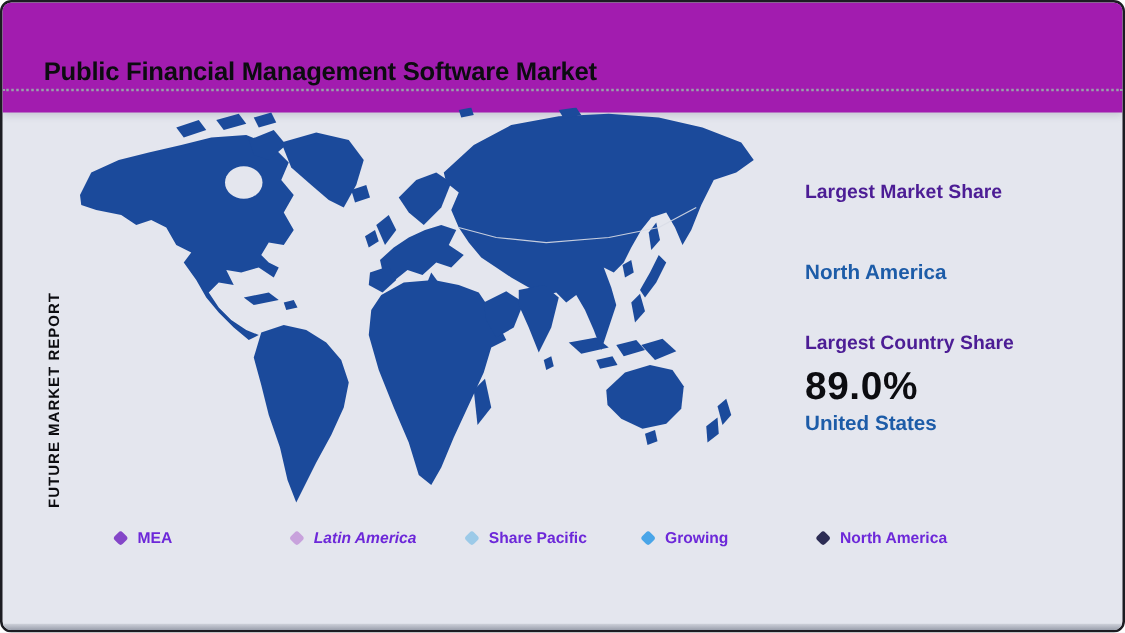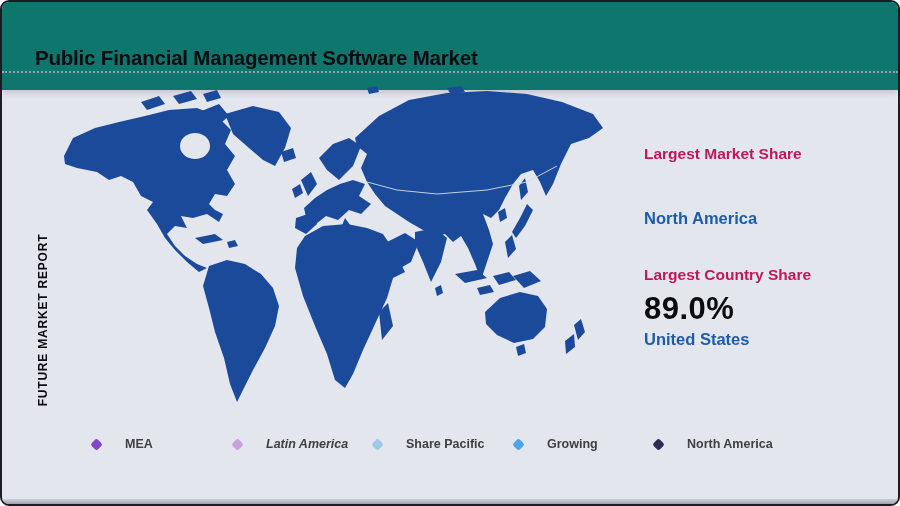--- a/index.html
+++ b/index.html
@@ -4,21 +4,21 @@
 <style>
   html,body { margin:0; padding:0; background:#ffffff; }
   .frame {
     position:relative; width:900px; height:506px; box-sizing:border-box;
     border:2px solid #1c1c22; border-radius:9px; overflow:hidden;
     background:#e4e6ee;
     font-family:"Liberation Sans", sans-serif;
   }
   .header {
     position:absolute; top:0; left:0; right:0; height:88px;
-    background:#0f766e;
+    background:#a21caf;
     box-shadow:0 3px 6px rgba(50,55,80,0.18);
   }
   .dotted {
     position:absolute; top:69px; left:0; right:0; height:0;
     border-top:2px dotted #9aa0ac;
   }
   .title {
     position:absolute; top:44px; white-space:nowrap;
     font-size:20.5px; font-weight:bold; color:#0c0c10; letter-spacing:-0.2px;
   }
@@ -28,37 +28,37 @@
     position:absolute; left:41px; top:318px;
     transform:translate(-50%,-50%) rotate(-90deg);
     white-space:nowrap; font-size:12px; font-weight:bold;
     letter-spacing:0.8px; color:#0c0c10;
   }
   .map-wrap { position:absolute; left:55px; top:84px; width:580px; height:352px; }
   .map-wrap svg { width:100%; height:100%; display:block; }
 
   .stat-label {
     position:absolute; left:642px; white-space:nowrap;
-    font-size:15.5px; font-weight:bold; color:#be185d;
+    font-size:15.5px; font-weight:bold; color:#4c1d95;
   }
   .stat-value {
     position:absolute; left:642px; white-space:nowrap;
     font-size:31px; font-weight:bold; color:#0c0c10; letter-spacing:0.5px;
   }
   .stat-region {
     position:absolute; left:642px; white-space:nowrap;
     font-size:16.5px; font-weight:bold;
   }
   .s1-label { top:143px; } .s1-value { top:168px; } .s1-region { top:207px; }
   .s2-label { top:264px; } .s2-value { top:289px; } .s2-region { top:328px;text-align:center; }
 
   .legend-item {
-    position:absolute; top:434px; height:16px;
-    display:flex; align-items:center; gap:24px;
-    font-size:12.5px; font-weight:bold; color:#404040; white-space:nowrap;
+    position:absolute; top:420px; height:16px;
+    display:flex; align-items:center; gap:9px;
+    font-size:12.5px; font-weight:bold; color:#6d28d9; white-space:nowrap;
   }
   .diamond {
     width:9px; height:9px; border-radius:2.5px;
     transform:rotate(45deg); flex:0 0 auto;
   }
   .li-0 { left:90px; } .li-1 { left:231px;font-style:italic; } .li-2 { left:371px; }
   .li-3 { left:512px; } .li-4 { left:652px; }
 
   .bottom-edge {
     position:absolute; left:0; right:0; bottom:0; height:5px;

